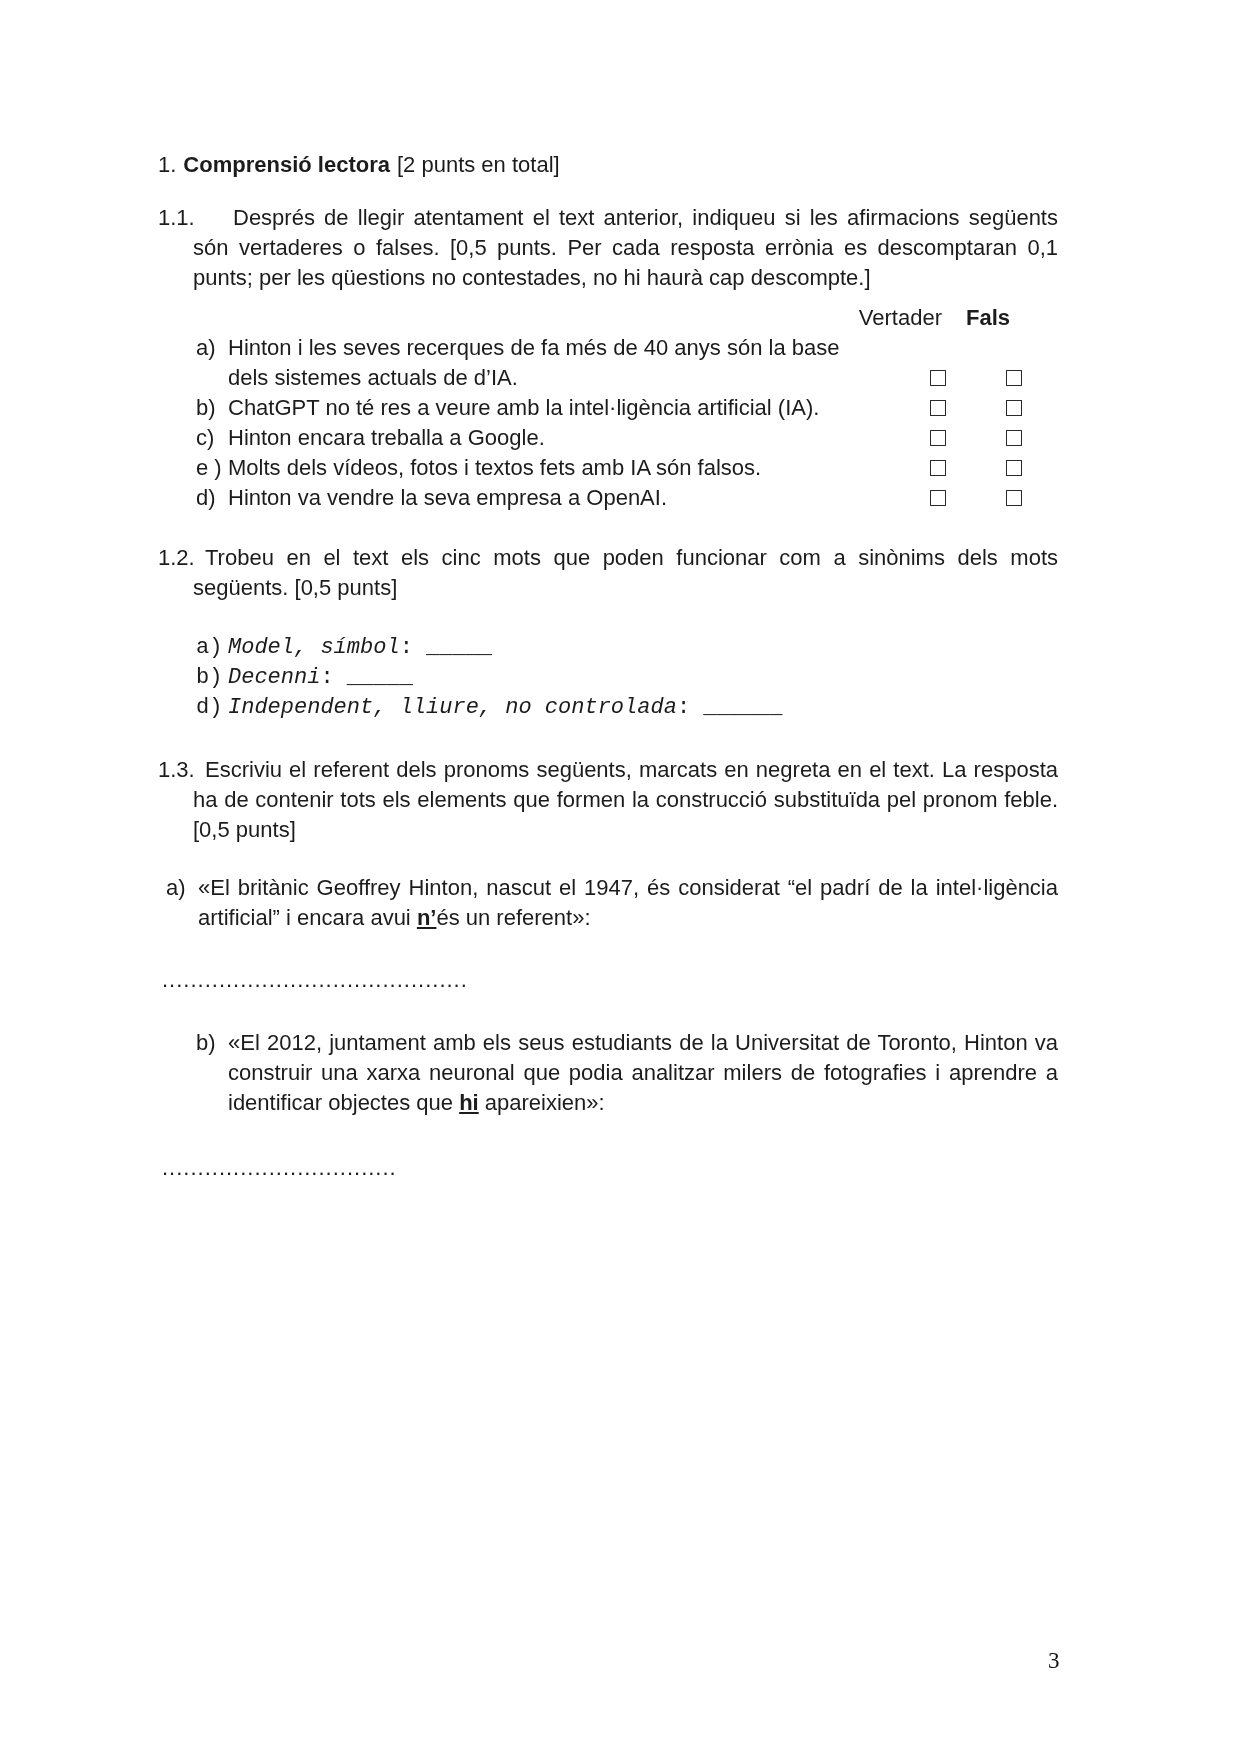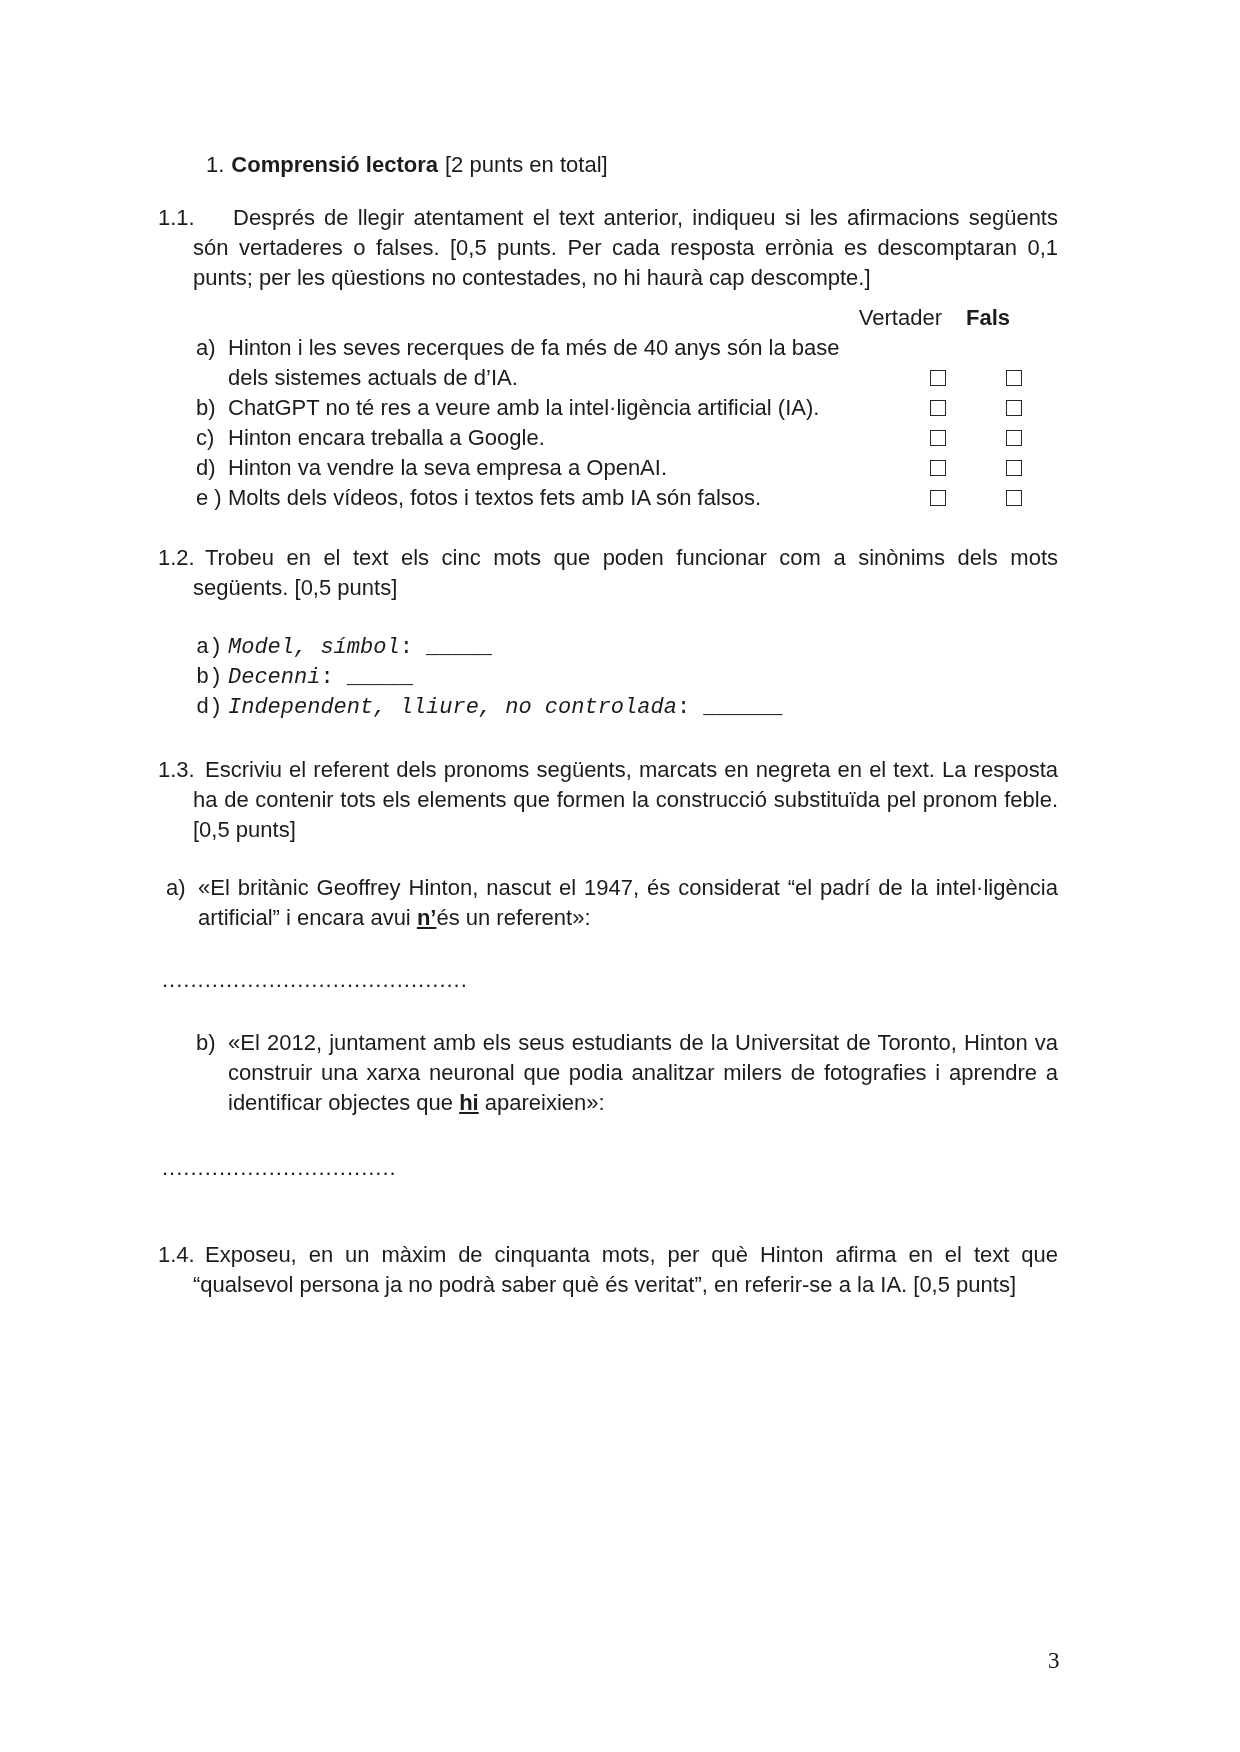--- a/index.html
+++ b/index.html
@@ -6,21 +6,21 @@
   .page{
     position:relative;
     width:1240px;height:1752px;
     background:#ffffff;
     font-family:"Liberation Sans","DejaVu Sans",sans-serif;
     font-size:22px;line-height:30px;color:#1c1c1c;
     overflow:hidden;
   }
   .content{position:absolute;left:158px;top:0;width:900px;}
 
-  .heading{margin-top:150px;margin-left:48px;}
+  .heading{margin-top:150px;}
   .heading .hnum{margin-right:7px;}
   .heading .htitle{font-weight:bold;}
   .heading .hpoints{margin-left:7px;}
 
   .qpara{text-align:justify;padding-left:35px;text-indent:-35px;}
   .qnum{display:inline-block;text-indent:0;}
   .qnum.wide{width:75px;}
   .qnum.narrow{width:47px;}
 
   .q11-para{margin-top:23px;}
@@ -104,31 +104,31 @@
       <div class="vf-text"><span class="ilabel">c)</span><span>Hinton encara treballa a Google.</span></div>
       <div class="cell v">
           <span class="cb"></span>
         </div>
       <div class="cell f">
           <span class="cb"></span>
         </div>
     </div>
 
     <div class="vf-row">
-      <div class="vf-text"><span class="ilabel">d)</span><span>Hinton va vendre la seva empresa a OpenAI.</span></div>
+      <div class="vf-text"><span class="ilabel">e )</span><span>Molts dels vídeos, fotos i textos fets amb IA són falsos.</span></div>
       <div class="cell v">
           <span class="cb"></span>
         </div>
       <div class="cell f">
           <span class="cb"></span>
         </div>
     </div>
 
     <div class="vf-row">
-      <div class="vf-text"><span class="ilabel">e )</span><span>Molts dels vídeos, fotos i textos fets amb IA són falsos.</span></div>
+      <div class="vf-text"><span class="ilabel">d)</span><span>Hinton va vendre la seva empresa a OpenAI.</span></div>
       <div class="cell v">
           <span class="cb"></span>
         </div>
       <div class="cell f">
           <span class="cb"></span>
         </div>
     </div>
 
     <div class="qpara q12-para">
       <span class="qnum narrow">1.2.</span><span>Trobeu en el text els cinc mots que poden funcionar com a sinònims dels mots següents. [0,5 punts]</span>
@@ -149,20 +149,17 @@
     </div>
 
     <div class="dots dots-1">...........................................</div>
 
     <div class="quote quote-b">
       <span class="ilabel">b)</span><span>«El 2012, juntament amb els seus estudiants de la Universitat de Toronto, Hinton va construir una xarxa neuronal que podia analitzar milers de fotografies i aprendre a identificar objectes que </span><span class="pron">hi</span><span> apareixien»:</span>
     </div>
 
     <div class="dots dots-2">.................................</div>
 
-    <div class="qpara q14-para">
-      <span class="qnum narrow">1.4.</span><span>Exposeu, en un màxim de cinquanta mots, per què Hinton afirma en el text que “qualsevol persona ja no podrà saber què és veritat”, en referir-se a la IA. [0,5 punts]</span>
-    </div>
 
   </div>
 
   <div class="pagenum">3</div>
 </div>
 
 </body></html>

